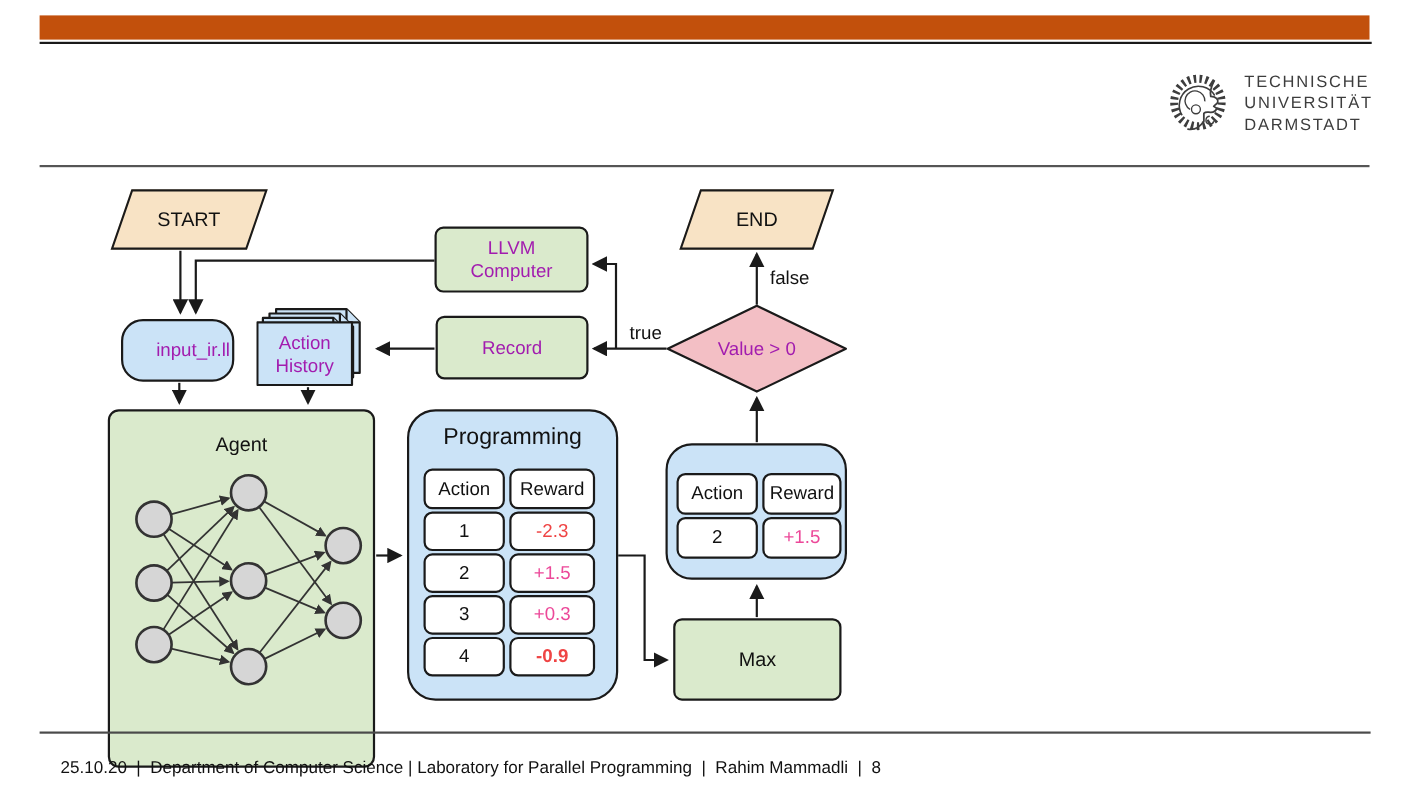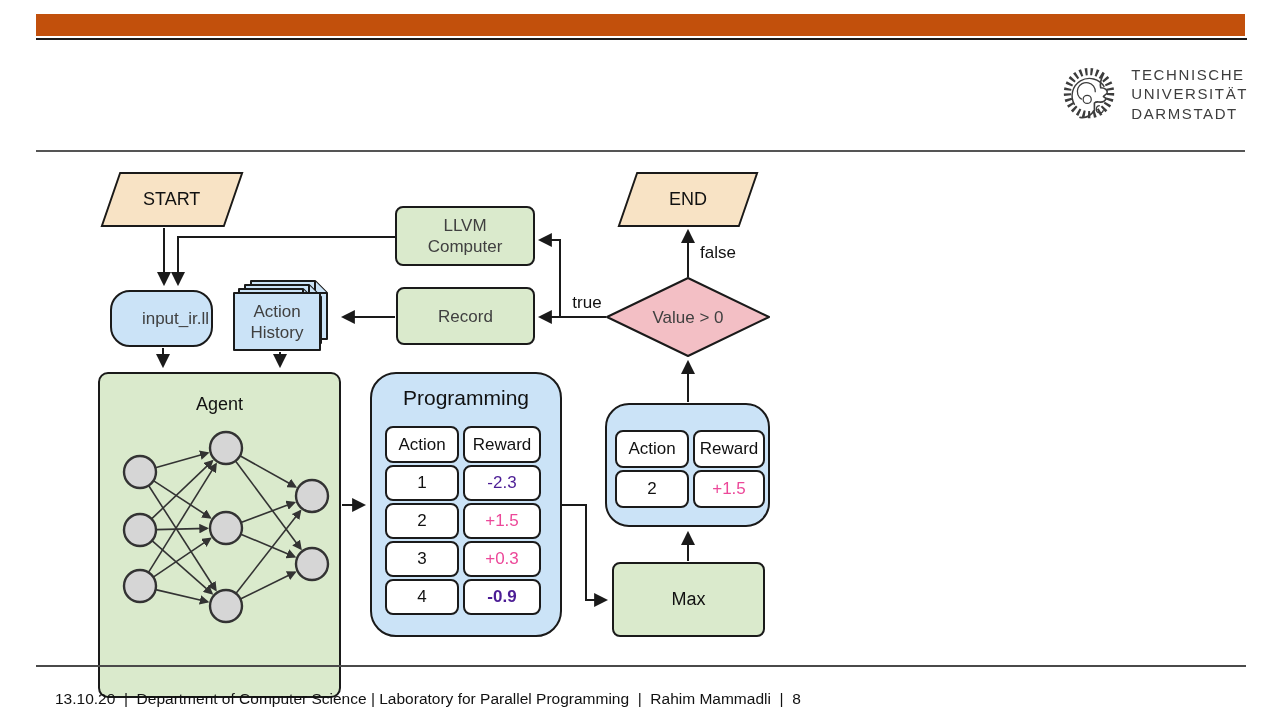--- a/index.html
+++ b/index.html
@@ -18,34 +18,34 @@
 
   
   .foot-sep{left:36px;top:665px;width:1210px;height:1.5px;background:#4a4a4a;}
   .foot-text{left:55px;top:690px;font-size:15.5px;white-space:pre;color:#111;}
 
   
   .box{position:absolute;border:2px solid #1a1a1a;display:flex;align-items:center;
        justify-content:center;box-sizing:border-box;text-align:center;}
   .green{background:#DAEACC;border-radius:8px;}
   .blue{background:#CBE3F7;}
-  .lbl{font-size:17px;line-height:21px;color:#404040;}
+  .lbl{font-size:17px;line-height:21px;color:#a21caf;}
   .lbl18{font-size:18px;color:#111;}
 
   .parallelogram{background:#F8E3C5;border:2px solid #1a1a1a;transform:skewX(-19deg);
                  display:flex;align-items:center;justify-content:center;}
   .parallelogram .unskew{transform:skewX(19deg);font-size:18px;}
 
   .input-file{border-radius:20px;padding-left:28px;}
   .container-round{border-radius:26px;}
 
   .cell{position:absolute;background:#fff;border:2px solid #1a1a1a;border-radius:8px;
         display:flex;align-items:center;justify-content:center;font-size:17px;box-sizing:border-box;}
   .tone-pos{color:#ec4899;}
-  .tone-neg{color:#4c1d95;}
+  .tone-neg{color:#ef4444;}
 
   .pred-title{position:absolute;top:12px;left:0;width:100%;text-align:center;
               font-size:21px;font-weight:500;}
   .agent-title{position:absolute;top:20px;left:0;width:100%;text-align:center;font-size:18px;}
 
   .branch-label{position:absolute;font-size:17px;color:#111;}
   svg{display:block;}
   .nofill{fill:none;stroke:#1a1a1a;stroke-width:2;}
 </style>
 </head>
@@ -205,15 +205,15 @@
     <polygon points="3,42 84,3 165,42 84,81" fill="#F3BFC5" stroke="#1a1a1a" stroke-width="2" stroke-linejoin="round"></polygon>
   </svg>
   <div class="abs" style="left:604px;top:275px;width:168px;height:84px;display:flex;align-items:center;justify-content:center;">
     <span class="lbl">Value &gt; 0</span>
   </div>
 
   <div class="branch-label" style="left:564px;top:293px;width:46px;text-align:center;">true</div>
   <div class="branch-label" style="left:700px;top:243px;">false</div>
 
   <div class="abs foot-sep"></div>
-  <div class="abs foot-text">13.10.20  |  Department of Computer Science | Laboratory for Parallel Programming  |  Rahim Mammadli  |  8</div>
+  <div class="abs foot-text">25.10.20  |  Department of Computer Science | Laboratory for Parallel Programming  |  Rahim Mammadli  |  8</div>
 
 </div>
 
 </body></html>

